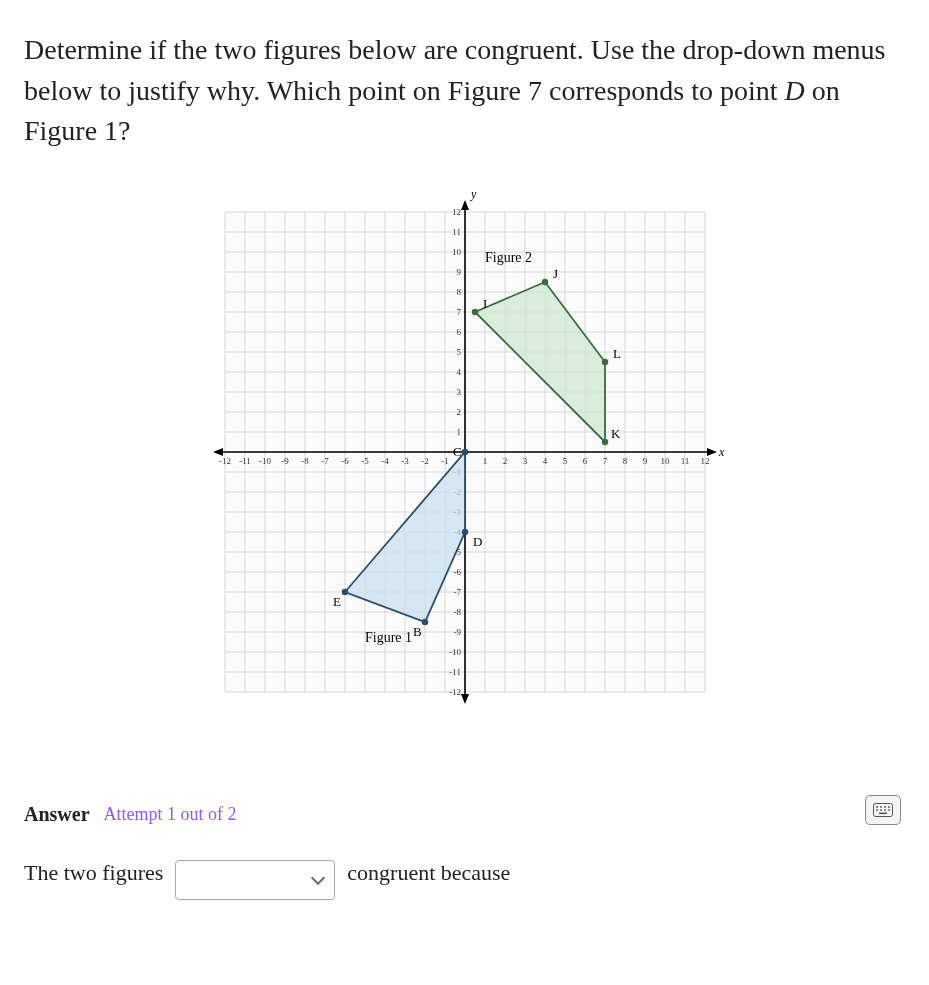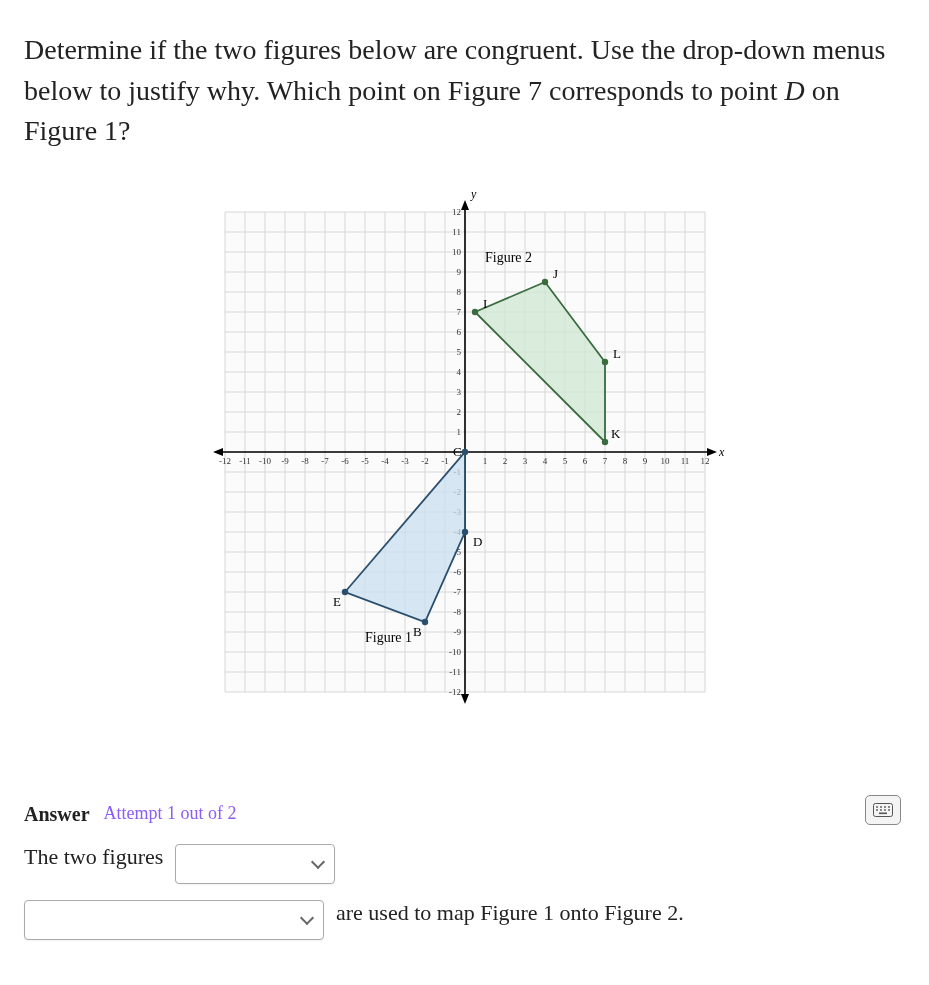--- a/index.html
+++ b/index.html
@@ -31,23 +31,23 @@
     margin-bottom: 80px;
   }
   svg.chart { display: block; }
   .answer-section {
     border-top: 1px solid transparent;
     padding-top: 10px;
     position: relative;
   }
   .answer-header {
     display: flex;
-    align-items: flex-start;
+    align-items: center;
     gap: 14px;
-    margin-bottom: 18px;
+    margin-bottom: 34px;
   }
   .answer-label {
     font-weight: bold;
     font-size: 20px;
     color: #222;
   }
   .attempt-label {
     font-size: 18px;
     color: #8b5cf6;
   }
@@ -268,24 +268,17 @@
       <span class="attempt-label">Attempt 1 out of 2</span>
     </div>
 
     <div class="fill-line">
       <span>The two figures</span>
       <span class="dd-wrap">
         <select class="dropdown">
           <option></option>
         </select>
       </span>
+      <span>congruent because</span>
     </div>
 
-    <div class="fill-line">
-      <span class="dd-wrap">
-        <select class="dropdown dd-wide">
-          <option></option>
-        </select>
-      </span>
-      <span>are used to map Figure 1 onto Figure 2.</span>
-    </div>
   </div>
 </div>
 
 </body></html>

